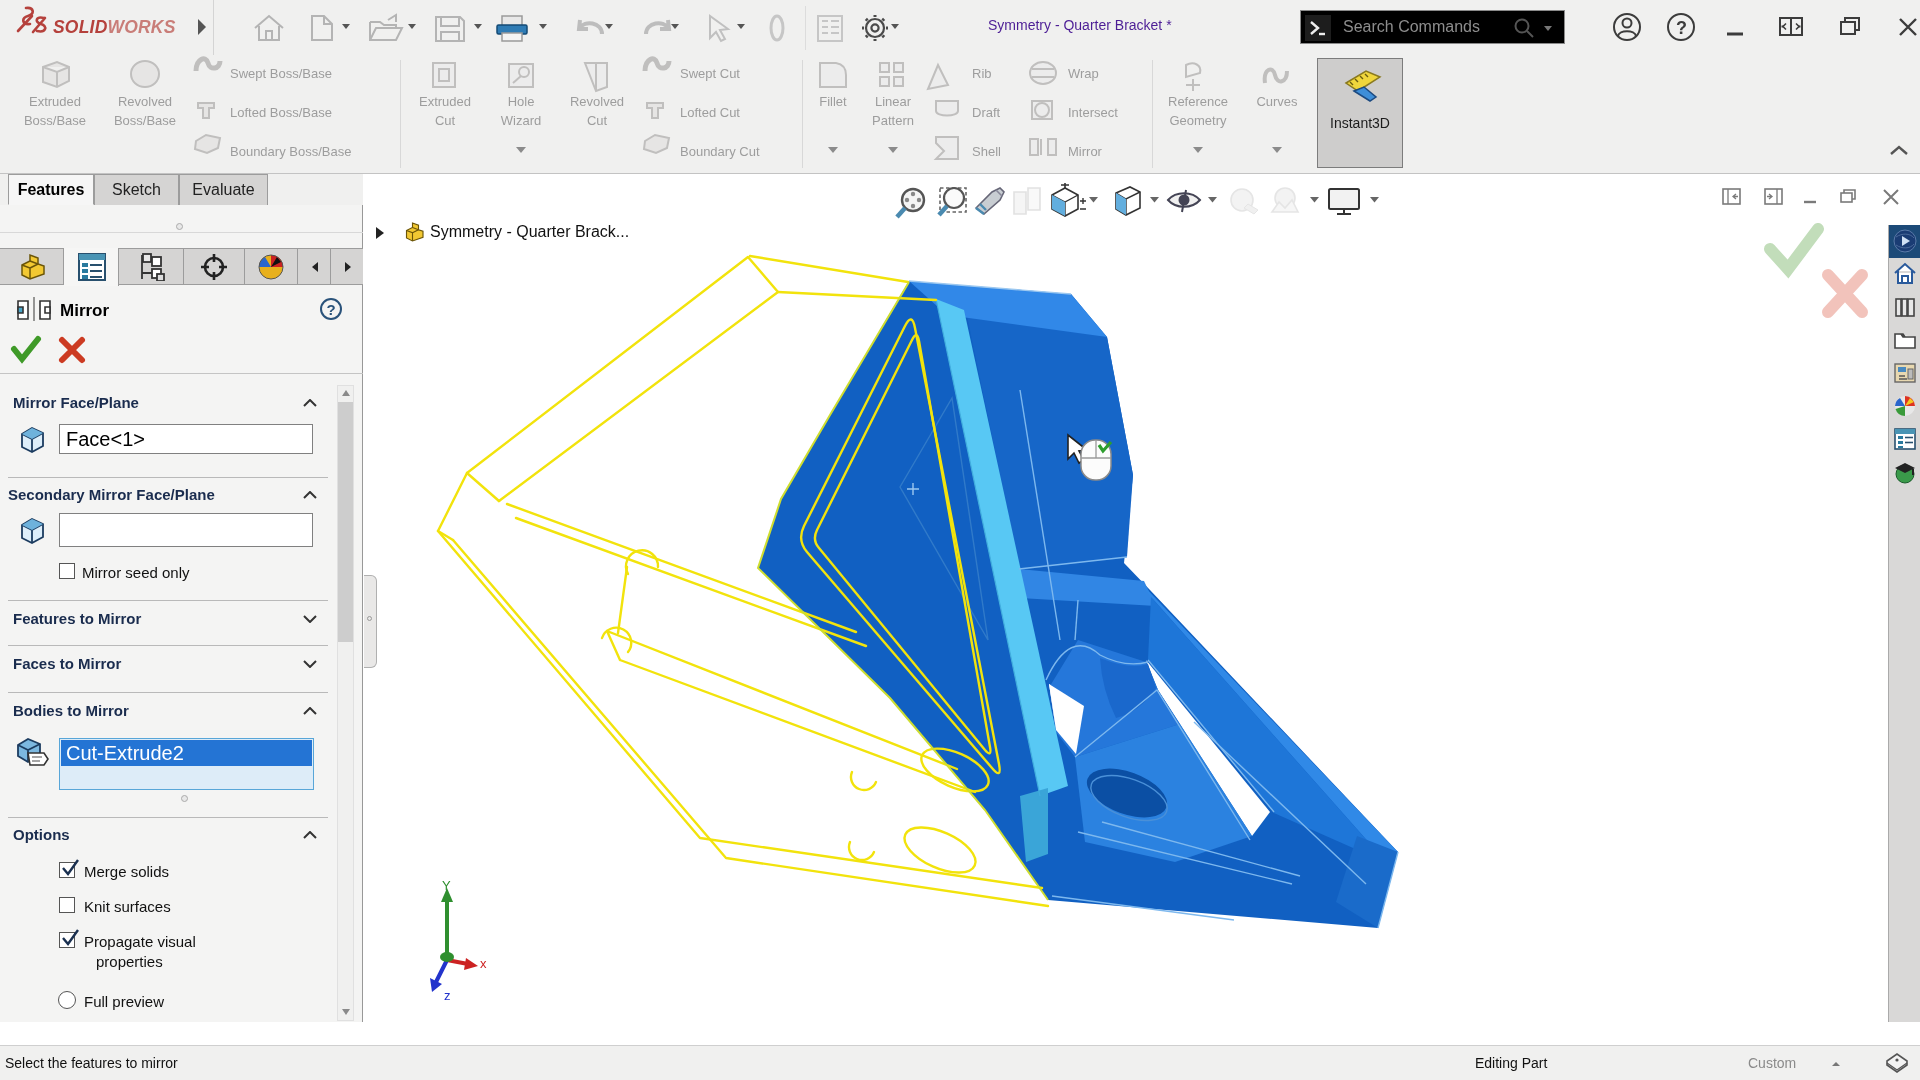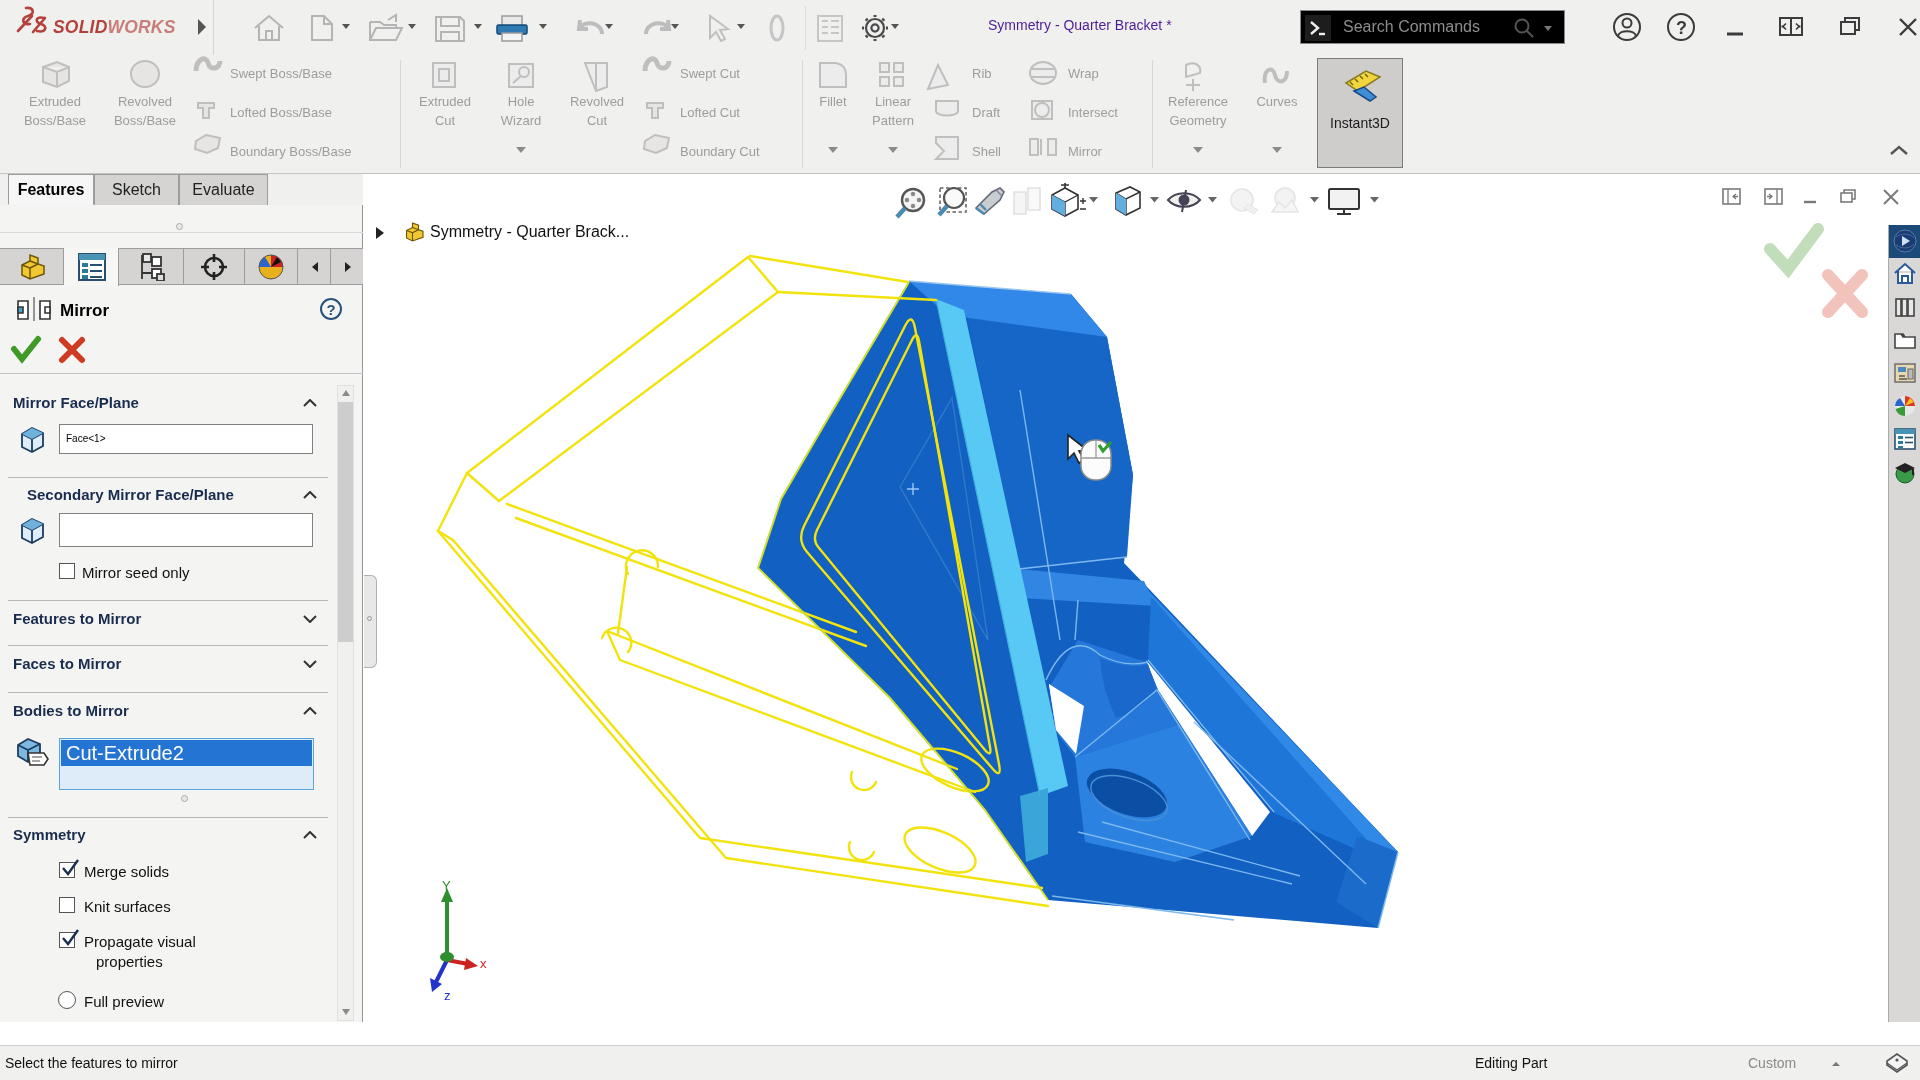--- a/index.html
+++ b/index.html
@@ -10,21 +10,21 @@
 #titlebar { left:0; top:0; width:1920px; height:55px; background:#f0f0ef; }
 #ribbon { left:0; top:55px; width:1920px; height:119px; background:#f0f0ef; border-bottom:1px solid #c3c3c3; }
 #tabsrow { left:0; top:174px; width:363px; height:31px; background:#f0f0ef; }
 .mtab { position:absolute; top:0; height:31px; border:1px solid #9c9c9c; border-bottom:none; background:#d5d4d3; color:#222; font-size:16px; text-align:center; line-height:29px; }
 .mtab.act { background:#f6f6f6; border-bottom:1px solid #f6f6f6; font-weight:bold; color:#000;}
 
 #lpanel { left:0; top:205px; width:363px; height:817px; background:#f4f4f3; border-right:1px solid #989898; }
 .sechead { font-size:15px; font-weight:bold; color:#1a2c4e; }
 .divider { position:absolute; left:8px; width:320px; border-top:1px solid #b9b9b9; }
 .chev { position:absolute; width:14px; height:8px; }
-.pfield { position:absolute; background:#fff; border:1px solid #808080; font-size:10px; color:#000; padding-left:6px; }
+.pfield { position:absolute; background:#fff; border:1px solid #808080; font-size:20px; color:#000; padding-left:6px; }
 .cbox { position:absolute; width:16px; height:16px; background:#fff; border:1px solid #555; }
 .clabel { position:absolute; font-size:15px; color:#111; }
 
 #viewport { left:364px; top:175px; width:1556px; height:847px; background:#ffffff; }
 #rpane { left:1888px; top:225px; width:32px; height:797px; background:#d9d8d7; border-left:1px solid #aaa; }
 
 #btabs { left:0; top:1022px; width:1920px; height:23px; background:#f0f0ef; border-top:1px solid #9a9a9a;}
 #statusbar { left:0; top:1045px; width:1920px; height:35px; background:#f0f0ef; border-top:1px solid #cfcfcf; font-size:14px; color:#111; }
 .dd { position:absolute; top:24px; width:0; height:0; border-left:4px solid transparent; border-right:4px solid transparent; border-top:5px solid #555; }
 .gsep { position:absolute; top:60px; width:1px; height:108px; background:#d8d8d8; }
@@ -311,21 +311,21 @@
         <path d="M1 7 L7 1 L13 7" stroke="#333" stroke-width="2" fill="none"></path>
       </svg>
     <svg class="abs" style="left:16px; top:219px;" width="32" height="32" viewBox="0 0 32 32">
       <path d="M6 10 L16 4 L27 9 L27 22 L16 28 L6 23 Z" fill="#ddeefa" stroke="#1c3c60" stroke-width="1.8"></path>
       <path d="M6 10 L16 15 L27 9 M16 15 L16 28" fill="none" stroke="#1c3c60" stroke-width="1.8"></path>
       <path d="M6 10 L16 4 L27 9 L16 15 Z" fill="#6eb2dc"></path>
     </svg>
     <div class="pfield" style="left:59px; top:219px; width:254px; height:30px; line-height:28px;">Face&lt;1&gt;</div>
     <div class="divider" style="top:272px;"></div>
 
-    <div class="abs sechead" style="left:27px; top:281px;">Secondary Mirror Face/Plane</div>
+    <div class="abs sechead" style="left:8px; top:281px;">Secondary Mirror Face/Plane</div>
     <svg class="chev" style="left:303px; top:286px;" viewBox="0 0 14 8">
         <path d="M1 7 L7 1 L13 7" stroke="#333" stroke-width="2" fill="none"></path>
       </svg>
     <svg class="abs" style="left:16px; top:310px;" width="32" height="32" viewBox="0 0 32 32">
       <path d="M6 10 L16 4 L27 9 L27 22 L16 28 L6 23 Z" fill="#ddeefa" stroke="#1c3c60" stroke-width="1.8"></path>
       <path d="M6 10 L16 15 L27 9 M16 15 L16 28" fill="none" stroke="#1c3c60" stroke-width="1.8"></path>
       <path d="M6 10 L16 4 L27 9 L16 15 Z" fill="#6eb2dc"></path>
     </svg>
     <div class="pfield" style="left:59px; top:308px; width:254px; height:34px;"></div>
     <div class="cbox" style="left:59px; top:358px;"></div>
@@ -349,21 +349,21 @@
       <path d="M4 10 L14 4 L26 9 L26 20 L14 27 L4 21 Z" fill="#7cb8e0" stroke="#1c3c60" stroke-width="1.8"></path>
       <path d="M4 10 L14 15 L26 9 M14 15 L14 27" fill="none" stroke="#1c3c60" stroke-width="1.8"></path>
       <path d="M14 18 L30 18 L34 24 L30 30 L16 30 Z" fill="#fff" stroke="#333" stroke-width="1.6"></path>
       <path d="M18 22 h10 M18 26 h8" stroke="#888" stroke-width="1.4"></path>
     </svg>
     <div class="abs" style="left:59px; top:533px; width:255px; height:52px; background:#ddecf8; border:1px solid #58a6d8;">
       <div class="abs" style="left:1px; top:1px; width:251px; height:26px; background:#2474d4; color:#fff; font-size:20px; line-height:26px; padding-left:5px;">Cut-Extrude2</div>
     </div>
     <div class="abs" style="left:181px; top:590px; width:7px; height:7px; border:1px solid #aaa; border-radius:50%; background:#e8e8e8;"></div>
     <div class="divider" style="top:612px;"></div>
-    <div class="abs sechead" style="left:13px; top:621px;">Symmetry</div>
+    <div class="abs sechead" style="left:13px; top:621px;">Options</div>
     <svg class="chev" style="left:303px; top:626px;" viewBox="0 0 14 8">
         <path d="M1 7 L7 1 L13 7" stroke="#333" stroke-width="2" fill="none"></path>
       </svg>
     <div class="cbox" style="left:59px; top:657px;"></div>
     <svg class="abs" style="left:59px; top:652px;" width="22" height="22" viewBox="0 0 22 22">
         <path d="M4 11 L9 17 L19 3" stroke="#1a3050" stroke-width="2.4" fill="none"></path>
       </svg>
     <div class="clabel" style="left:84px; top:658px;">Merge solids</div>
     <div class="cbox" style="left:59px; top:692px;"></div>
     <div class="clabel" style="left:84px; top:693px;">Knit surfaces</div>

